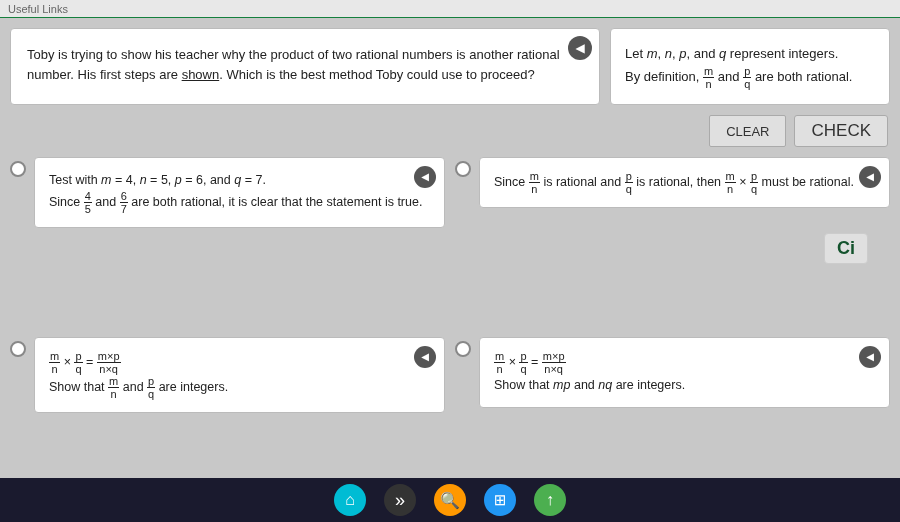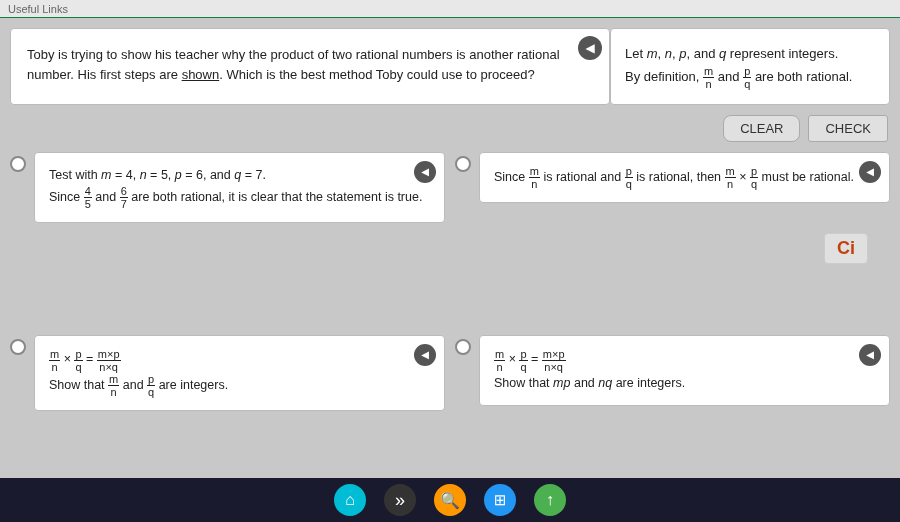--- a/index.html
+++ b/index.html
@@ -24,20 +24,21 @@
     .main-content {
       display: flex;
       flex-direction: column;
       height: calc(100% - 18px);
       background: #c8c8c8;
       padding: 10px;
       gap: 10px;
     }
     .top-section {
       display: flex;
+      gap: 10px;
       flex: 0 0 auto;
     }
     .question-card {
       background: white;
       border: 1px solid #bbb;
       border-radius: 4px;
       padding: 16px;
       flex: 1;
       font-size: 13px;
       line-height: 1.5;
@@ -74,32 +75,32 @@
     }
     .buttons-row {
       display: flex;
       justify-content: flex-end;
       gap: 8px;
       padding-right: 2px;
     }
     .btn-clear {
       background: #e0e0e0;
       border: 1px solid #aaa;
-      border-radius: 8px;
+      border-radius: 2px;
       padding: 5px 16px;
       font-size: 13px;
       cursor: pointer;
       color: #333;
     }
     .btn-check {
       background: #e0e0e0;
       border: 1px solid #aaa;
       border-radius: 3px;
       padding: 5px 16px;
-      font-size: 13px;
+      font-size: 17px;
       cursor: pointer;
       color: #333;
     }
     .options-grid {
       display: grid;
       grid-template-columns: 1fr 1fr;
       gap: 10px;
       flex: 1;
     }
     .option-row {
@@ -189,21 +190,21 @@
     .ci-badge {
       position: absolute;
       top: 233px;
       right: 32px;
       background: #e0e0e0;
       border: 1px solid #ccc;
       border-radius: 4px;
       padding: 4px 12px;
       font-size: 18px;
       font-weight: bold;
-      color: #c2410c;
+      color: #14532d;
     }
   </style>
 </head>
 <body>
 
 <div class="top-bar">
   <span style="font-size:11px; color:#666;">Useful Links</span>
 </div>
 
 <div class="main-content">

